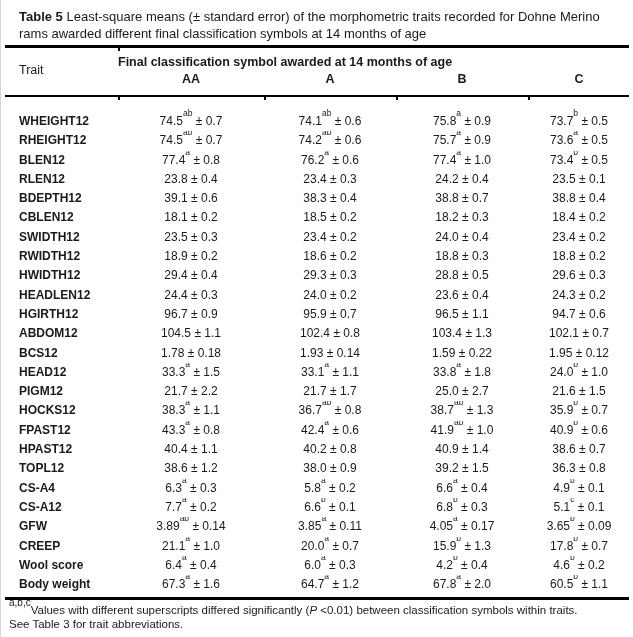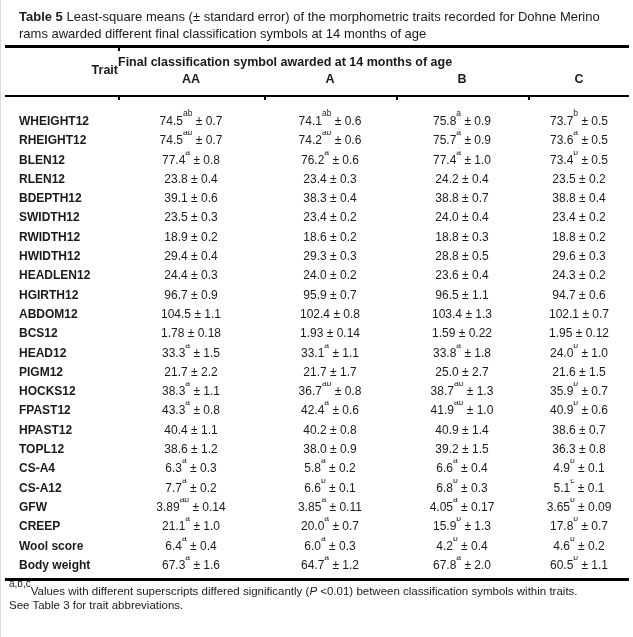--- a/index.html
+++ b/index.html
@@ -25,21 +25,21 @@
   
   .rule { height: 2.5px; background: #000; position: relative; margin-top: 3px; }
   .rule .tick {
     position: absolute; top: 2.5px; width: 1.5px; height: 3px; background: #000;
   }
 
   table { width: 100%; border-collapse: collapse; table-layout: fixed; }
 
   thead th { font-size: 12.5px; color: #1a1a1a; }
   th.trait-head {
-    text-align: right; font-weight: bold; padding-left: 14px;
+    text-align: left; font-weight: normal; padding-left: 14px;
     vertical-align: middle; font-size: 12.5px;
   }
   th.group-head {
     font-weight: bold; text-align: left;
     padding-top: 7px; padding-bottom: 1px; font-size: 12.5px;
   }
   th.col-head {
     font-weight: bold; text-align: center;
     padding-top: 2px; padding-bottom: 6px; font-size: 12.5px;
   }
@@ -130,30 +130,37 @@
           <td class="val">77.4<sup>a</sup> ± 0.8</td>
           <td class="val">76.2<sup>a</sup> ± 0.6</td>
           <td class="val">77.4<sup>a</sup> ± 1.0</td>
           <td class="val">73.4<sup>b</sup> ± 0.5</td>
         </tr>
         <tr>
           <td class="trait">RLEN12</td>
           <td class="val">23.8 ± 0.4</td>
           <td class="val">23.4 ± 0.3</td>
           <td class="val">24.2 ± 0.4</td>
-          <td class="val">23.5 ± 0.2</td>
+          <td class="val">23.5 ± 0.1</td>
         </tr>
         <tr>
           <td class="trait">BDEPTH12</td>
           <td class="val">39.1 ± 0.6</td>
           <td class="val">38.3 ± 0.4</td>
           <td class="val">38.8 ± 0.7</td>
           <td class="val">38.8 ± 0.4</td>
         </tr>
         <tr>
+          <td class="trait">CBLEN12</td>
+          <td class="val">18.1 ± 0.2</td>
+          <td class="val">18.5 ± 0.2</td>
+          <td class="val">18.2 ± 0.3</td>
+          <td class="val">18.4 ± 0.2</td>
+        </tr>
+        <tr>
           <td class="trait">SWIDTH12</td>
           <td class="val">23.5 ± 0.3</td>
           <td class="val">23.4 ± 0.2</td>
           <td class="val">24.0 ± 0.4</td>
           <td class="val">23.4 ± 0.2</td>
         </tr>
         <tr>
           <td class="trait">RWIDTH12</td>
           <td class="val">18.9 ± 0.2</td>
           <td class="val">18.6 ± 0.2</td>

